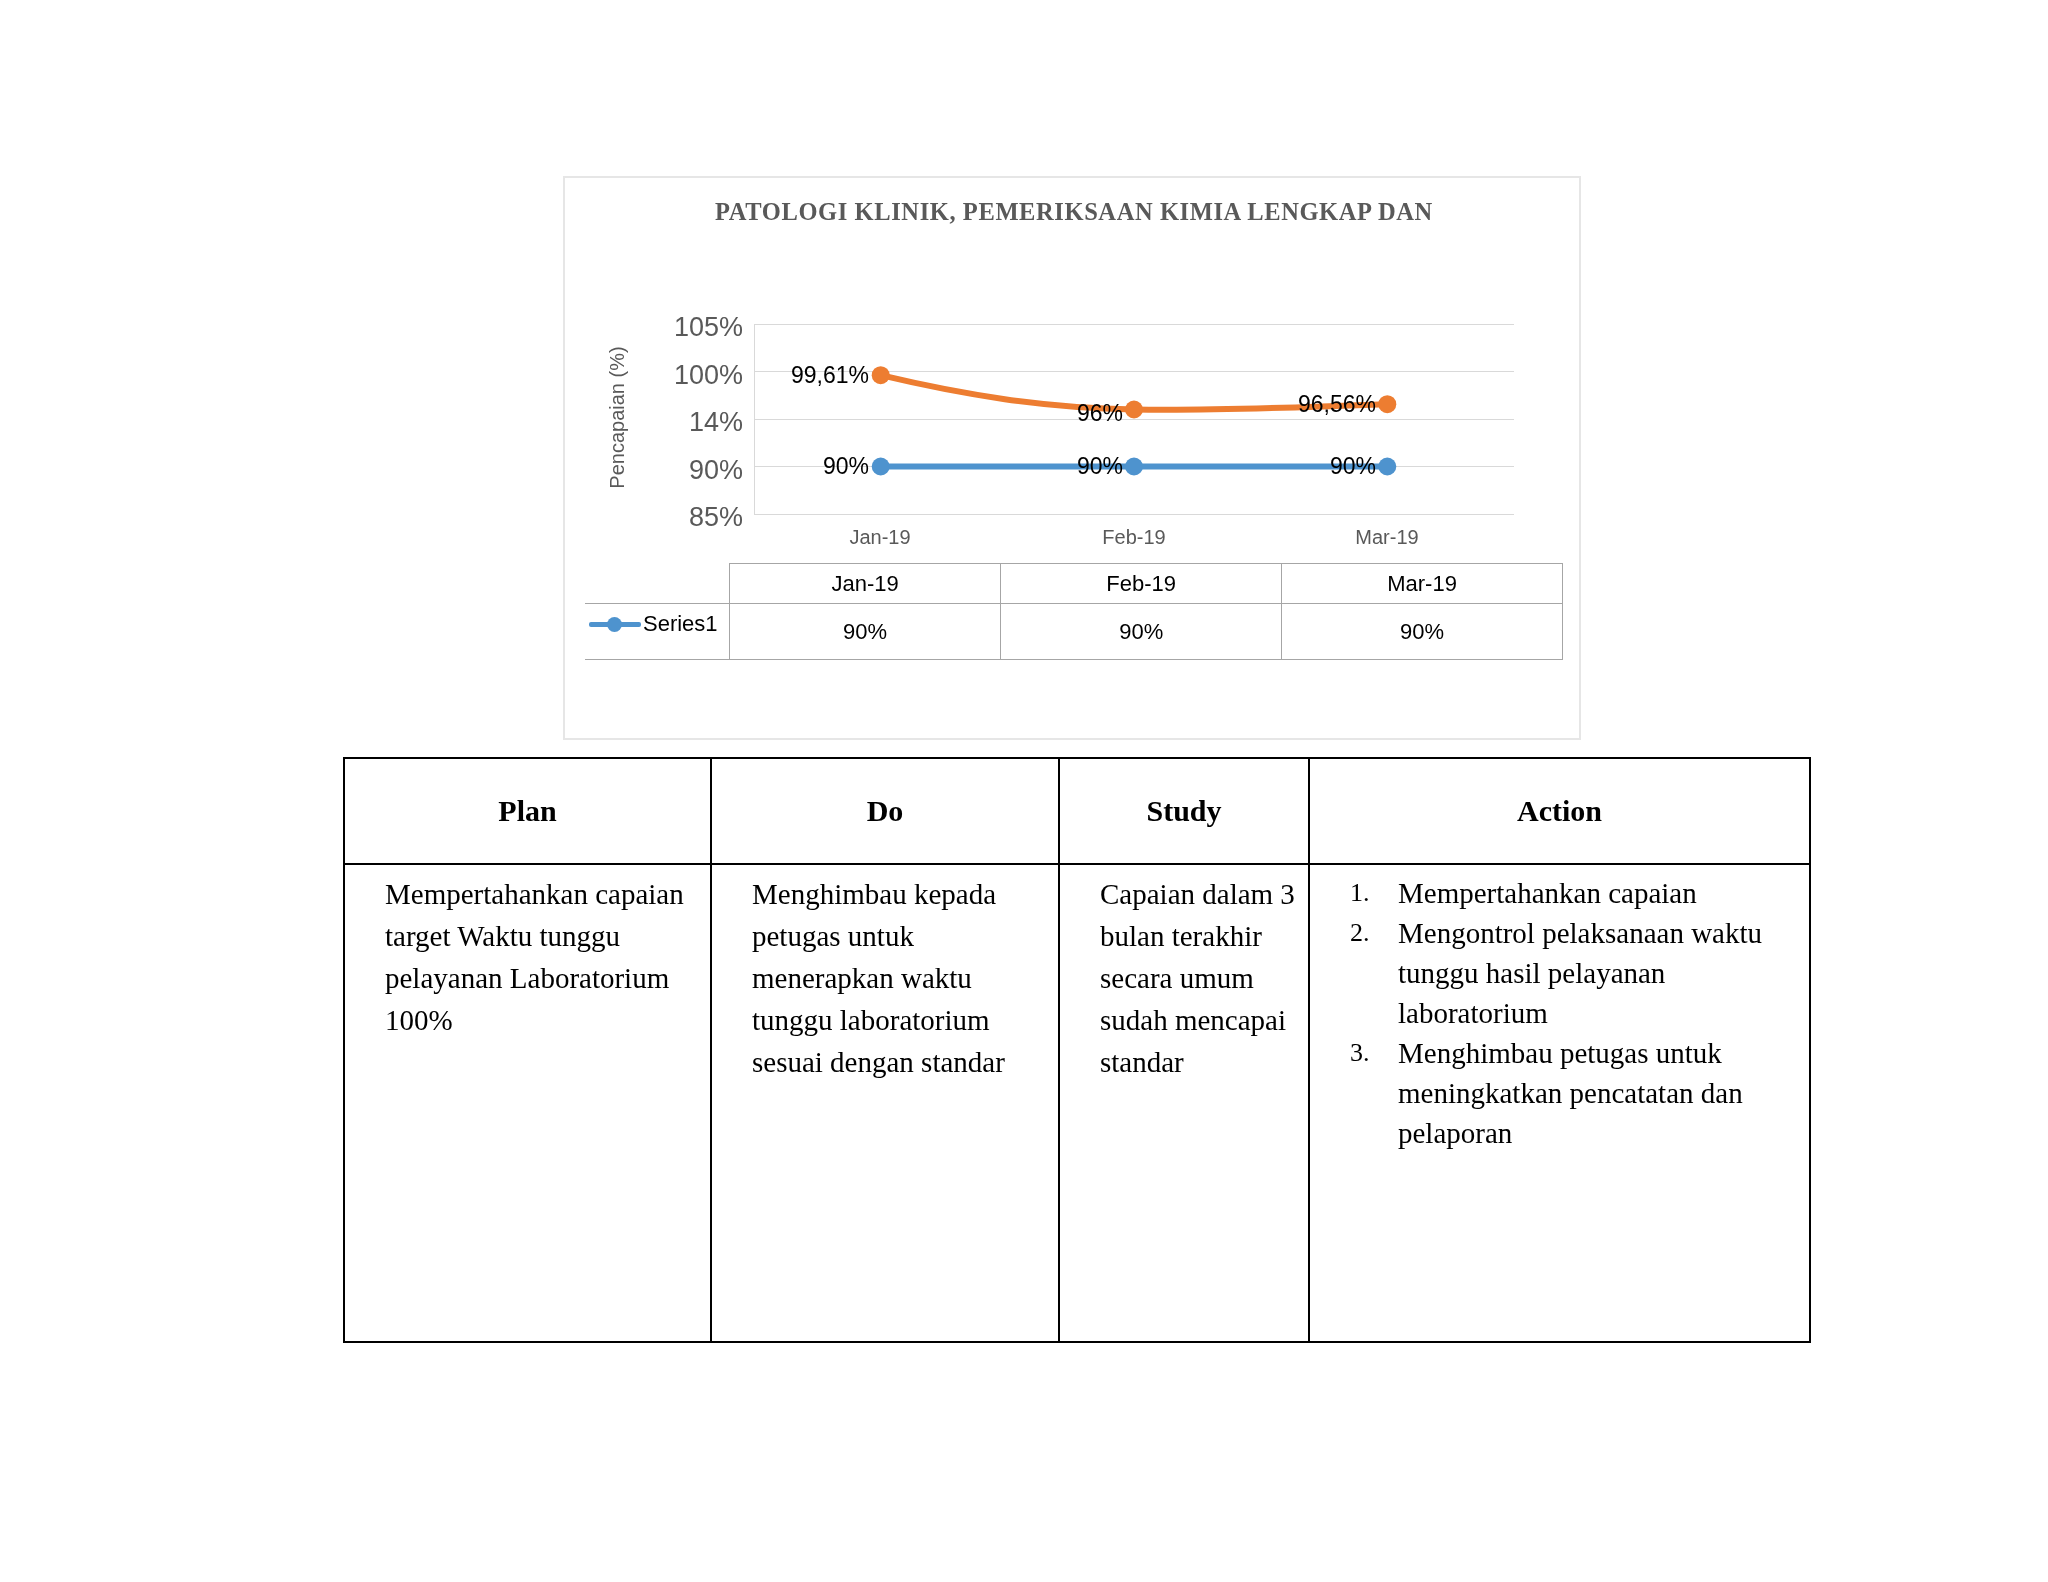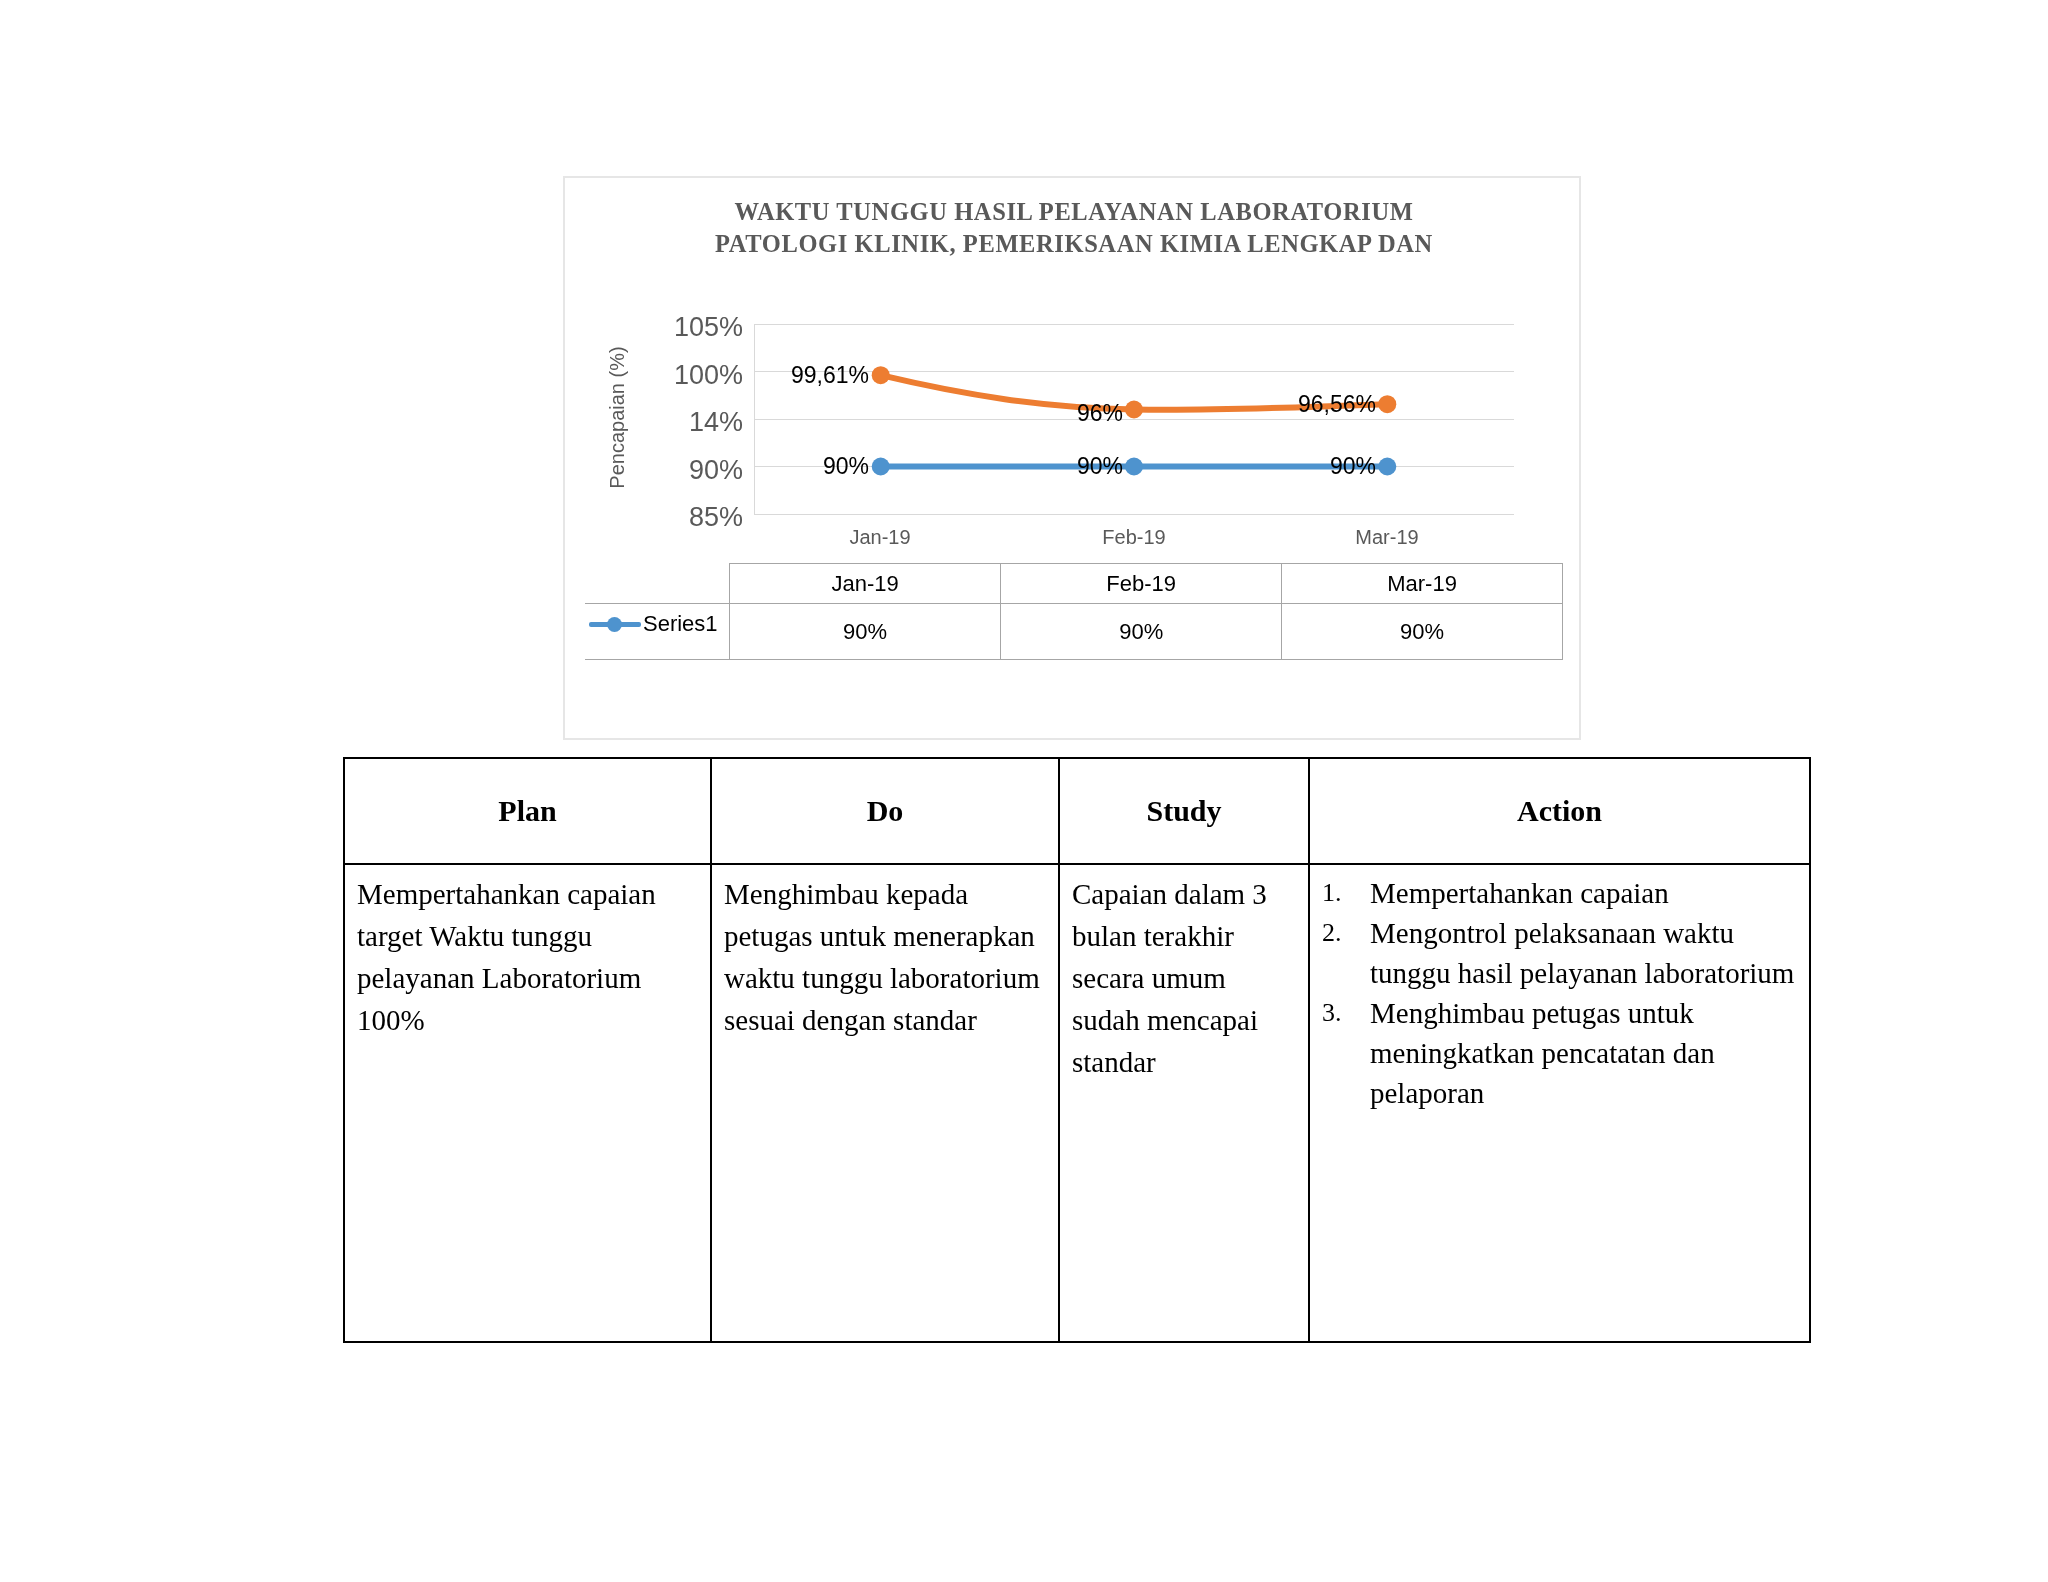--- a/index.html
+++ b/index.html
@@ -182,21 +182,21 @@
     text-align: center;
     vertical-align: middle;
     font-weight: bold;
     font-size: 30px;
   }
   #pdsa-table td {
     font-size: 29px;
     line-height: 42px;
     padding: 8px 10px 8px 12px;
   }
-  #pdsa-table td.body-cell { height: 460px; }
+  #pdsa-table td.body-cell { height: 460px; padding-left: 40px; }
 
   .num-list { margin: 0; padding: 0; list-style: none; }
   .num-list li {
     display: flex;
     align-items: flex-start;
   }
   .num-list li .num {
     width: 48px;
     flex: 0 0 48px;
     font-size: 26px;
@@ -206,21 +206,20 @@
     flex: 1 1 auto;
     line-height: 40px;
   }
 </style>
 </head>
 <body>
 
 <div id="chart-card">
 
   <div id="chart-title">
-    <div>WAKTU TUNGGU HASIL PELAYANAN LABORATORIUM</div>
     <div>PATOLOGI KLINIK, PEMERIKSAAN KIMIA LENGKAP DAN</div>
   </div>
 
   <div id="y-axis-title">Pencapaian (%)</div>
 
   <div class="y-tick" style="left:92px; top:134px;">105%</div>
   <div class="y-tick" style="left:92px; top:182px;">100%</div>
   <div class="y-tick" style="left:92px; top:229px;">14%</div>
   <div class="y-tick" style="left:92px; top:277px;">90%</div>
   <div class="y-tick" style="left:92px; top:324px;">85%</div>

